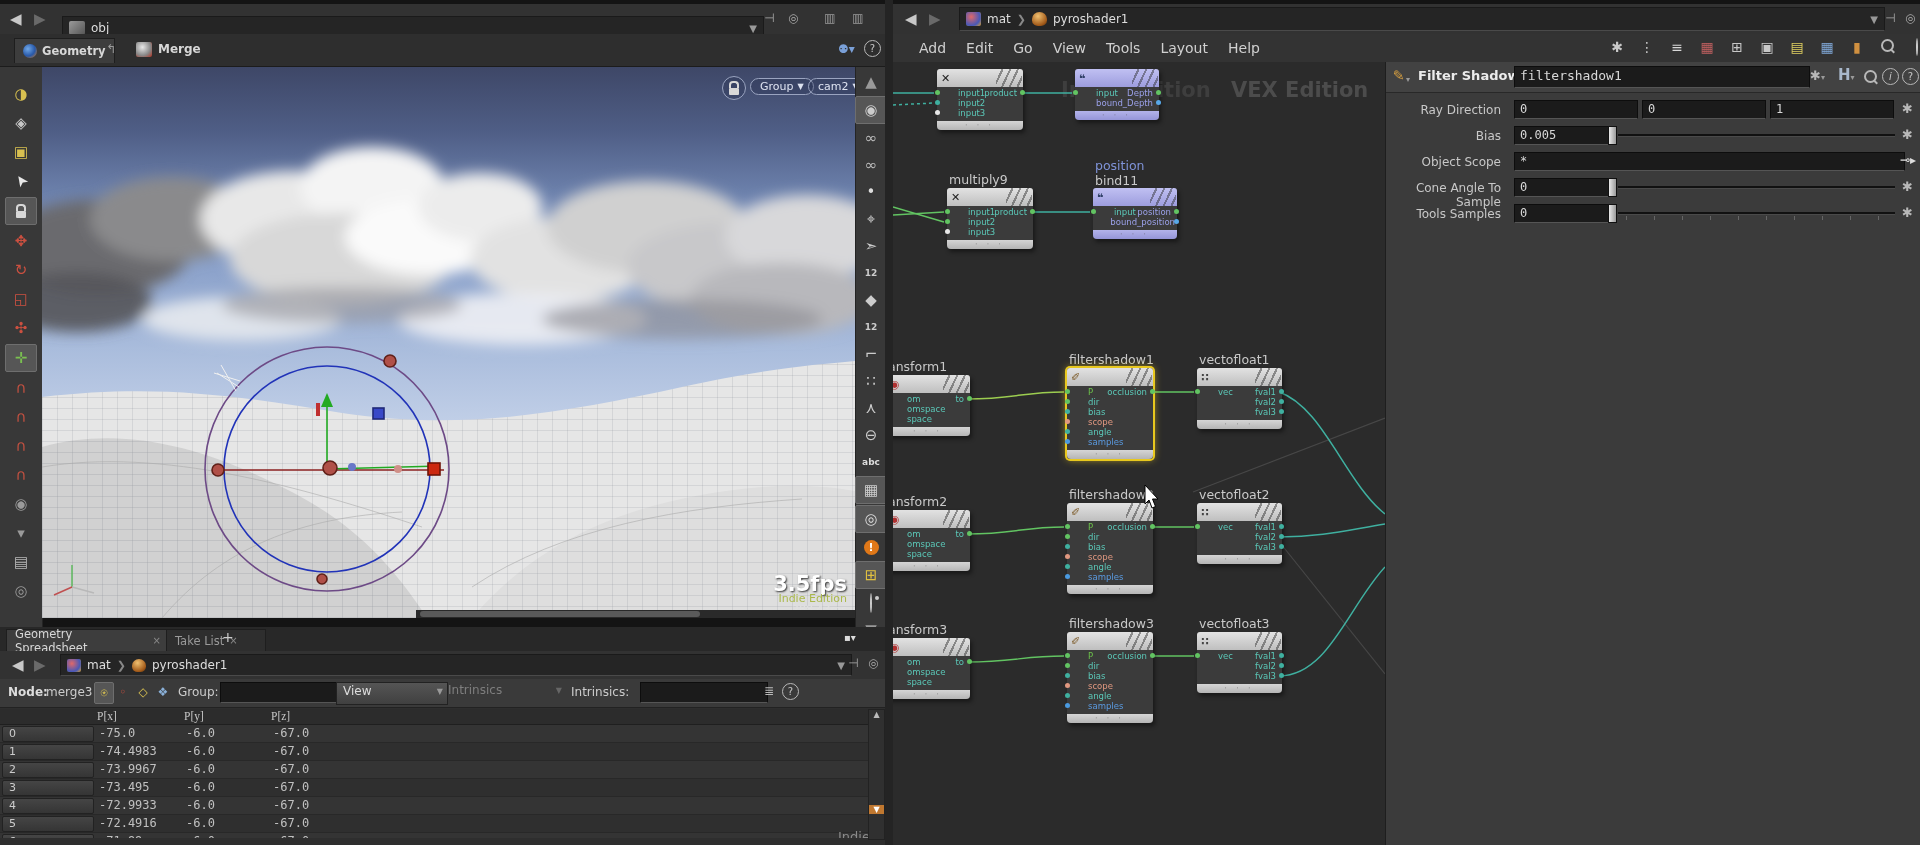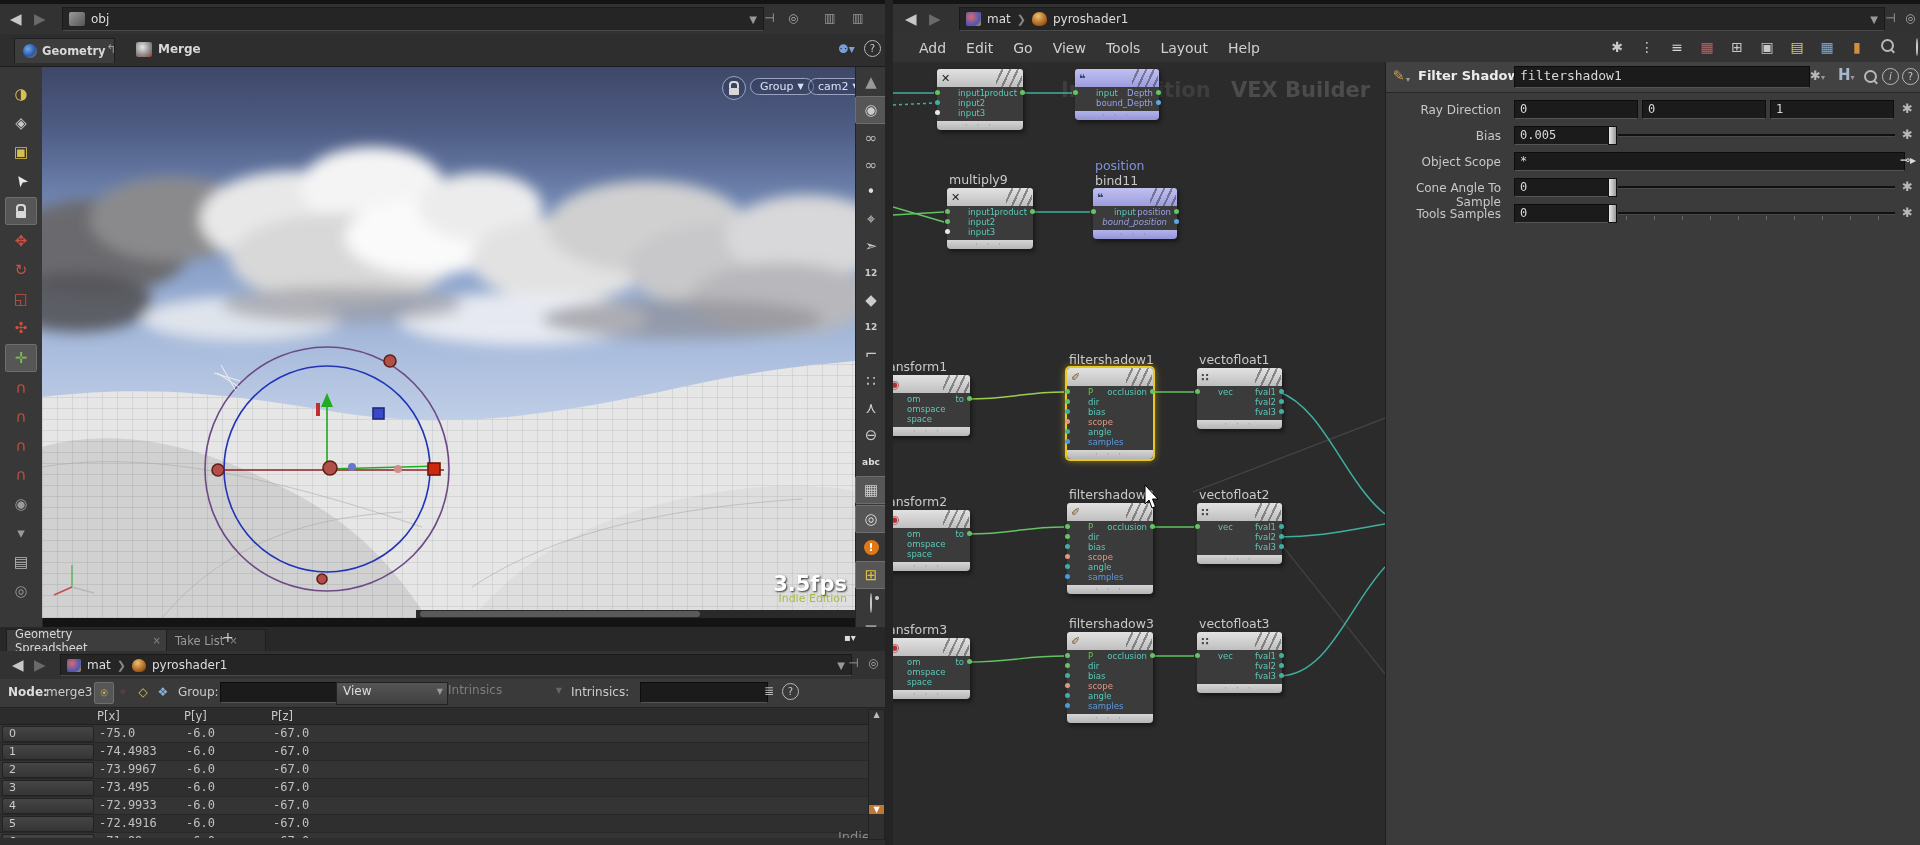--- a/index.html
+++ b/index.html
@@ -61,21 +61,21 @@
   .pill{border:1px solid #9aa4c0;border-radius:10px;color:#dde2f0;font-size:11px;padding:1px 9px;background:rgba(30,40,70,.25);display:flex;align-items:center;gap:4px;}
 </style>
 </head>
 <body>
 
 <div id="stage">
 
   <div class="ab pathbar" style="left:0;top:4;width:885px;height:30px;top:4px;">
     <span class="ab navarrow" style="left:10px;top:5px;">◀</span>
     <span class="ab navarrow dim" style="left:34px;top:5px;">▶</span>
-    <div class="ab pathfield" style="left:62px;top:3px;width:688px;height:22px;">
+    <div class="ab pathfield" style="left:62px;top:12px;width:688px;height:22px;">
       <span class="miniicon" style="background:linear-gradient(135deg,#9a9a9a,#555);"></span>
       <span>obj</span>
       <span class="ddarrow">▼</span>
     </div>
     <span class="ab" style="left:764px;top:7px;color:#aaa;">⊣</span>
     <span class="ab" style="left:788px;top:7px;color:#aaa;">◎</span>
     <span class="ab" style="left:824px;top:7px;color:#999;">▥</span>
     <span class="ab" style="left:852px;top:7px;color:#999;">▥</span>
   </div>
 
@@ -380,21 +380,21 @@
       <span class="ab" style="left:571px;top:6px;color:#ccc;">Intrinsics:</span>
       <div class="ab pfield" style="left:640px;top:3px;width:116px;height:17px;"><span></span></div>
       <span class="ab" style="left:764px;top:5px;color:#bbb;">≣</span>
       <span class="ab circ" style="left:782px;top:4px;">
           <span>?</span>
         </span>
     </div>
 
     <div class="ab" style="left:0;top:82px;width:868px;height:129px;overflow:hidden;background:#2e2e2e;">
       <div id="gtable">
-          <div style="position: relative; height: 16px;">
+          <div style="position: relative; height: 16px; font-family: Liberation Serif, serif;">
             <div class="th" style="position: absolute; left: 0px; top: 0px; width: 92px; height: 15px;"></div>
             <div class="th" style="position: absolute; left: 93px; top: 0px; width: 80px; height: 15px;">P[x]</div>
             <div class="th" style="position: absolute; left: 180px; top: 0px; width: 80px; height: 15px;">P[y]</div>
             <div class="th" style="position: absolute; left: 267px; top: 0px; width: 80px; height: 15px;">P[z]</div>
             <div class="th" style="position: absolute; left: 354px; top: 0px; width: 514px; height: 15px;"></div>
           </div>
           <div style="position: relative; height: 17px; background: rgb(52, 52, 52); border-bottom: 1px solid rgb(40, 40, 40);">
             <div class="rownum" style="position: absolute; left: 2px; top: 1px; width: 78px;">0</div>
             <div class="td mono" style="position: absolute; left: 93px; top: 0px;">-75.0</div>
             <div class="td mono" style="position: absolute; left: 180px; top: 0px;">-6.0</div>
@@ -506,21 +506,21 @@
           <span><span class="mag"><i></i></span></span>
         </div>
         <div class="tbi" style="width: 24px; height: 22px; font-size: 14px;">
           <span><span class="eyeicon"></span></span>
         </div>
       </div>
   </div>
 
   <div class="ab" style="left:893px;top:62px;width:492px;height:783px;background:#2b2b2b;overflow:hidden;">
     <div class="ab" style="left:168px;top:16px;font-size:21px;font-weight:bold;color:#3e3e3e;white-space:nowrap;">Indie Edition</div>
-    <div class="ab" style="left:338px;top:16px;font-size:21px;font-weight:bold;color:#4c4c4c;white-space:nowrap;">VEX Builder</div>
+    <div class="ab" style="left:338px;top:16px;font-size:21px;font-weight:bold;color:#4c4c4c;white-space:nowrap;">VEX Edition</div>
     <svg class="ab" style="left:0;top:0;" width="492" height="783">
       <g fill="none">
         <path d="M0,31 L41,31" stroke="#3fb0a0" stroke-width="1.5"></path>
         <path d="M0,43 L41,41" stroke="#3fb0a0" stroke-width="1.5" stroke-dasharray="3,3"></path>
         <path d="M130,31 L179,31" stroke="#3fb0a0" stroke-width="1.5"></path>
         <path d="M0,153 L51,150" stroke="#62c462" stroke-width="1.5"></path>
         <path d="M0,145 L51,160" stroke="#62c462" stroke-width="1.5"></path>
         <path d="M140,150 L197,150" stroke="#3fb0a0" stroke-width="1.5"></path>
         <path d="M74,337 C120,337 130,330 171,330" stroke="#9ccd50" stroke-width="1.5"></path>
         <path d="M257,330 L301,330" stroke="#62c462" stroke-width="1.5"></path>
@@ -590,21 +590,21 @@
         <div class="node" style="left: 200px; top: 126px; width: 84px;">
           <div class="nhead purple">
             <span style="color:#304068;font-weight:bold;">❝</span>
             <span class="stripes"></span>
           </div>
           <div class="nbody" style="height: 24px;">
             <div class="prow" style="left: 6px; top: 1px; color: rgb(91, 200, 184);">input</div>
             <div class="pdot" style="left: -2px; top: 3px; background: rgb(98, 196, 98);"></div>
             <div class="prow" style="right: 6px; top: 1px; color: rgb(154, 160, 232);">position</div>
             <div class="pdot" style="right: -2px; top: 3px; background: rgb(98, 196, 98);"></div>
-            <div class="prow" style="right: 10px; top: 11px; color: rgb(154, 160, 232); font-style: italic;">bound_position</div>
+            <div class="prow" style="right: 2px; top: 11px; color: rgb(154, 160, 232);">bound_position</div>
             <div class="pdot" style="right: -2px; top: 13px; background: rgb(88, 168, 232);"></div>
           </div>
           <div class="nfoot purple">· · ·</div>
         </div>
         <div class="nlabel" style="left: -5px; top: 297px;">ansform1</div>
         <div class="node" style="left: -7px; top: 313px; width: 84px;">
           <div class="nhead gray">
             <span style="color:#b03030;font-weight:bold;">◉</span>
             <span class="stripes"></span>
           </div>

